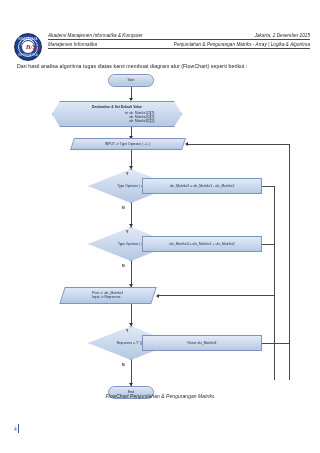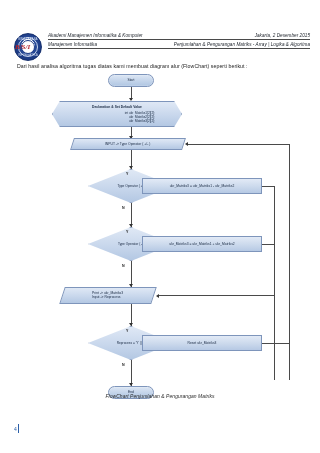--- a/index.html
+++ b/index.html
@@ -27,21 +27,21 @@
     border-radius:50%; border:1px solid #c9d6ee;
   }
   .logo .inner {
     position:absolute; left:6px; top:6px; right:6px; bottom:6px;
     border-radius:50%;
     background:#ffffff;
     border:1px solid #1d3c86;
   }
   .logo .mark {
     position:absolute; left:0; right:0; top:50%; transform:translateY(-50%);
-    text-align:left; font-size:7px; font-weight:bold; font-style:italic;
+    text-align:right; font-size:7px; font-weight:bold; font-style:italic;
     color:#b3202a; letter-spacing:0px; line-height:1;
     font-family:"Liberation Serif", serif;
   }
   .logo .arcTop, .logo .arcBot {
     position:absolute; left:0; right:0; text-align:center;
     font-size:2.6px; color:#dfe8f7; letter-spacing:.2px;
   }
   .logo .arcTop { top:4px; }
   .logo .arcBot { bottom:3.5px; }
 

